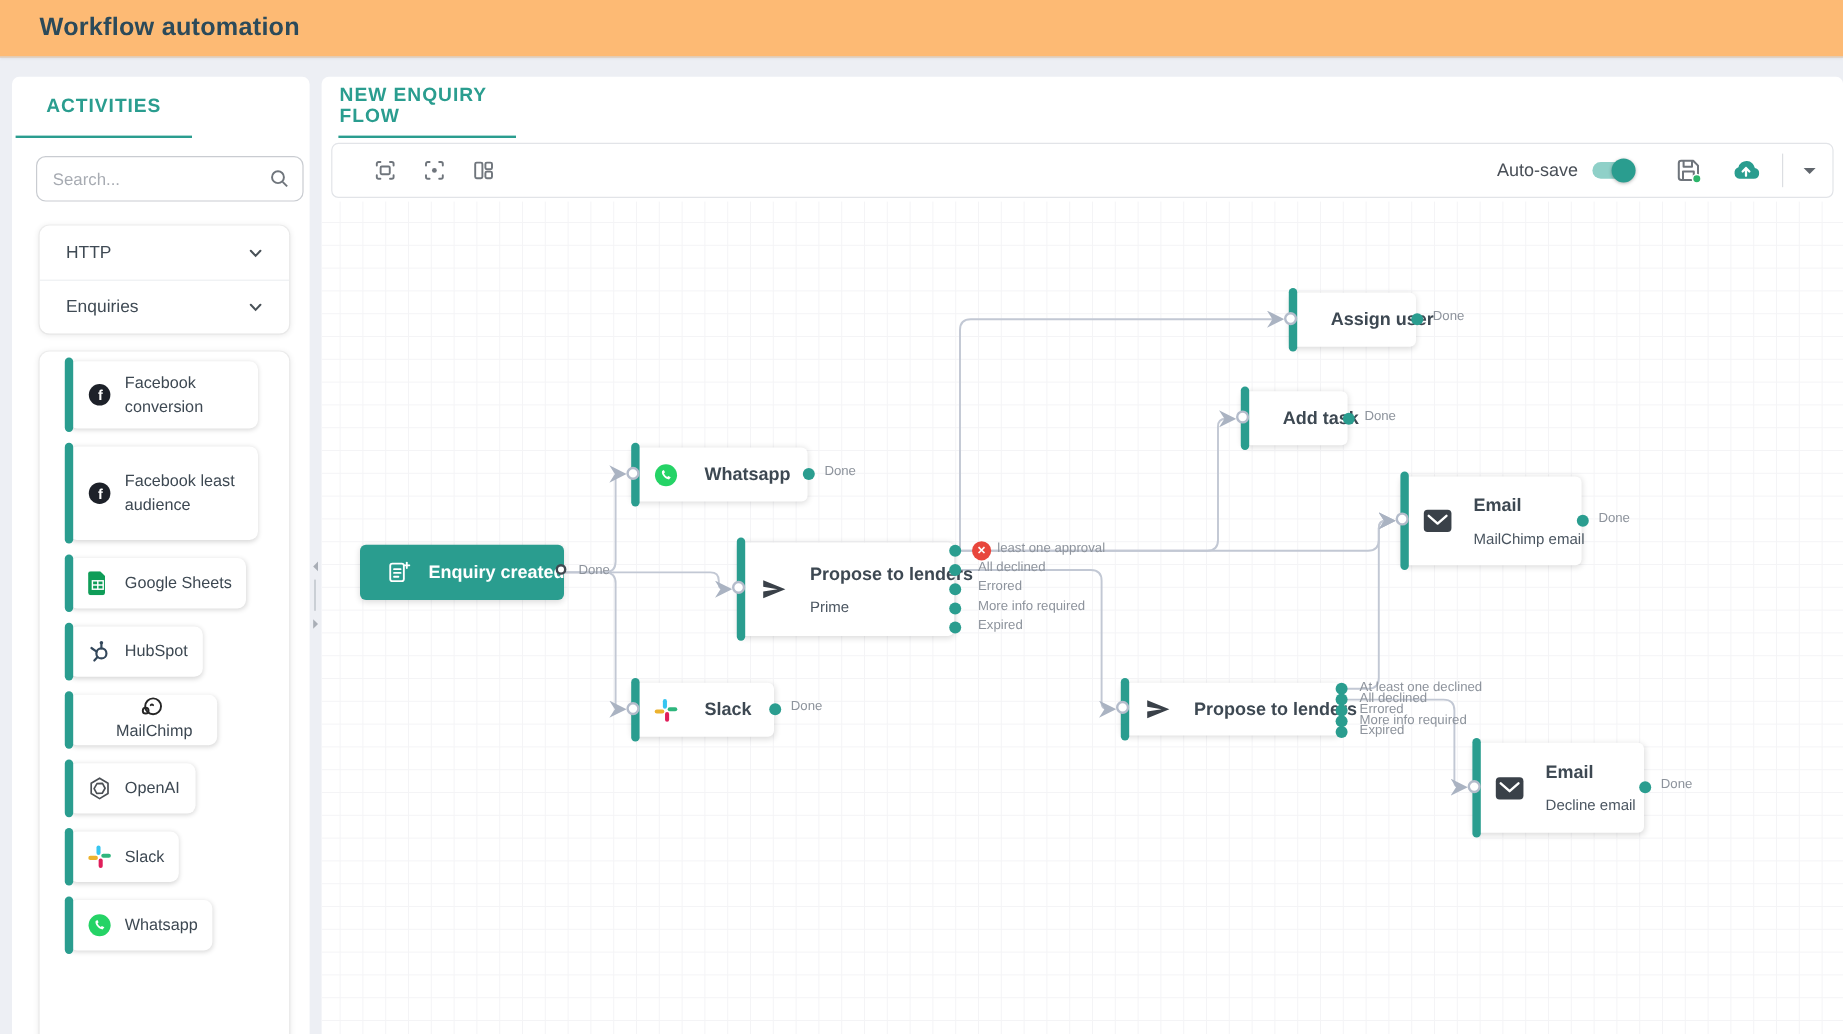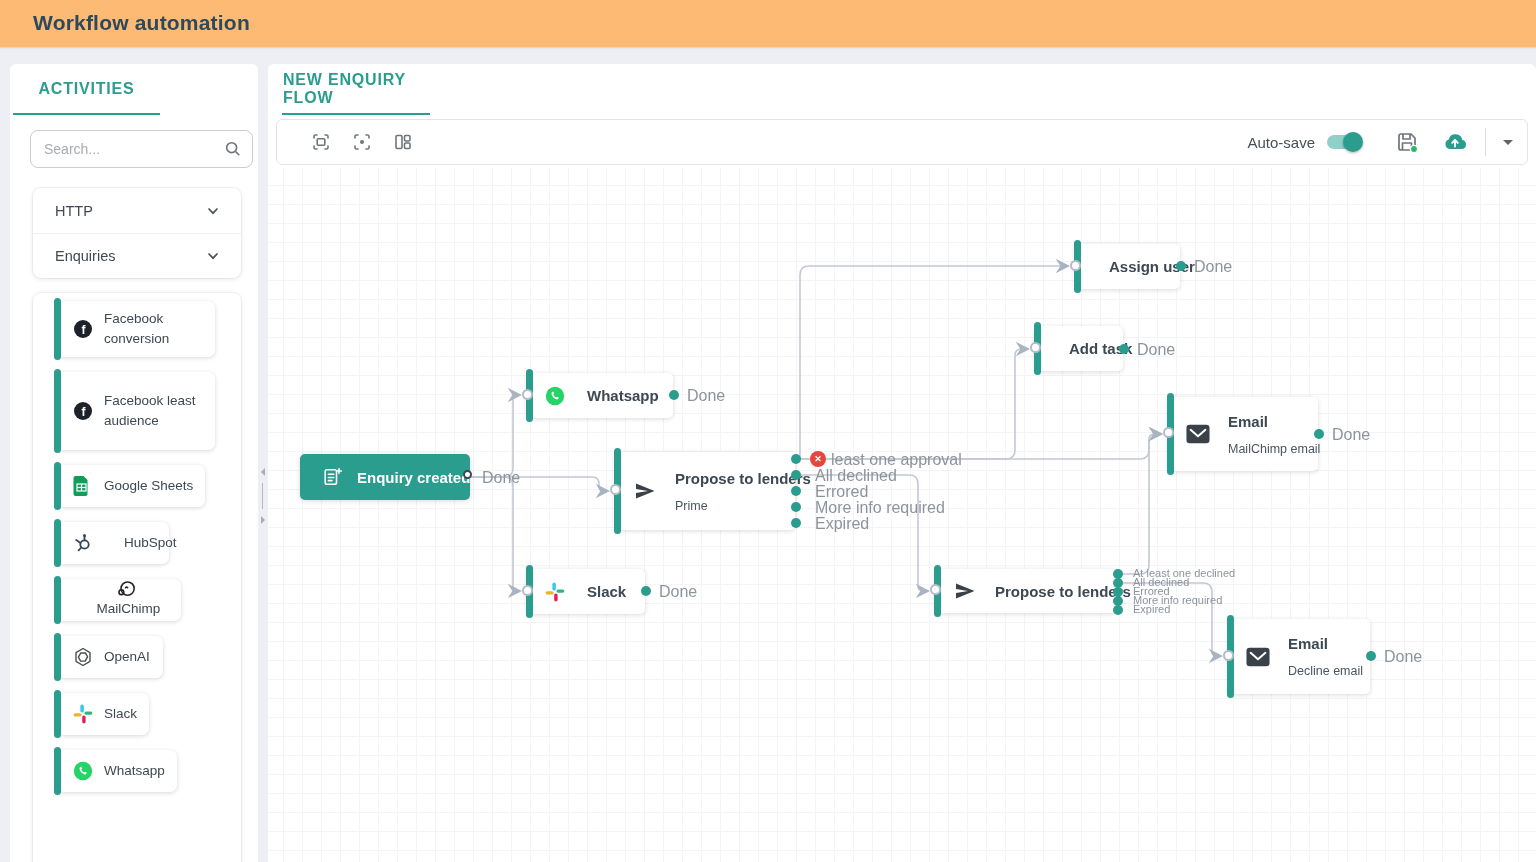--- a/index.html
+++ b/index.html
@@ -75,21 +75,21 @@
   .node.trigger .node-title { color:#fff; margin-left:15px; }
   .node .bar { position:absolute; left:-1px; top:-4px; bottom:-4px; width:7px; background:#2a9d8f; border-radius:4px; }
   .node-body { position:absolute; left:18px; top:0; bottom:0; display:flex; align-items:center; }
   .node .ic { width:26px; display:flex; align-items:center; }
   .node-col { margin-left:16px; }
   .node-title { font-size:15px; font-weight:600; color:#3d4852; white-space:nowrap; }
   .node-sub { font-size:12.5px; color:#4a5560; margin-top:12px; white-space:nowrap; }
   .in-port { position:absolute; left:-5px; width:11px; height:11px; border-radius:50%; background:#fff; border:2px solid #b4bccb; }
   .out-dot { position:absolute; width:10px; height:10px; border-radius:50%; background:#2a9d8f; }
   .out-ring { position:absolute; width:9px; height:9px; border-radius:50%; background:#fff; border:2.5px solid #3f4850; }
-  .out-label { position:absolute; font-size:16px; color:#8d939c; white-space:nowrap; }
+  .out-label { position:absolute; font-size:11px; color:#8d939c; white-space:nowrap; }
   .out-label.compact { font-size:11px; }
   .err-badge { position:absolute; width:16px; height:16px; border-radius:50%; background:#e8463c; color:#fff;
     font-size:9px; font-weight:700; display:flex; align-items:center; justify-content:center; z-index:5; }
 </style>
 </head>
 <body>
 
 <div class="app-header">
   <div class="app-title">Workflow automation</div>
 </div>
@@ -149,21 +149,21 @@
               <path fill="#0f9d58" d="M2,0 h8 l4,4 v14 a2,2 0 0 1 -2,2 H2 a2,2 0 0 1 -2,-2 V2 a2,2 0 0 1 2,-2 Z"></path>
               <g stroke="#fff" stroke-width="1.2" fill="none">
                 <rect x="3.5" y="8" width="9" height="7"></rect>
                 <line x1="3.5" y1="11.5" x2="12.5" y2="11.5"></line>
                 <line x1="8" y1="8" x2="8" y2="15"></line>
               </g>
             </svg>
           </span>
     <span class="t">Google Sheets</span>
         </div>
-        <div class="int-item" style="width: 112px; min-height: 42px; gap: 20px;">
+        <div class="int-item" style="width: 112px; min-height: 42px;">
           <div class="bar"></div>
     <span class="ic">
             <svg width="20" height="20" viewBox="0 0 20 20" fill="none" stroke="#33475b" stroke-width="1.8" stroke-linecap="round">
               <circle cx="11.5" cy="11.5" r="4.2"></circle>
               <line x1="11.5" y1="7.3" x2="11.5" y2="3.4"></line>
               <circle cx="11.5" cy="2.6" r="1.5" fill="#33475b" stroke="none"></circle>
               <line x1="8.3" y1="14.5" x2="5.6" y2="17.4"></line>
               <line x1="7.5" y1="10" x2="3.2" y2="7"></line>
             </svg>
           </span>

